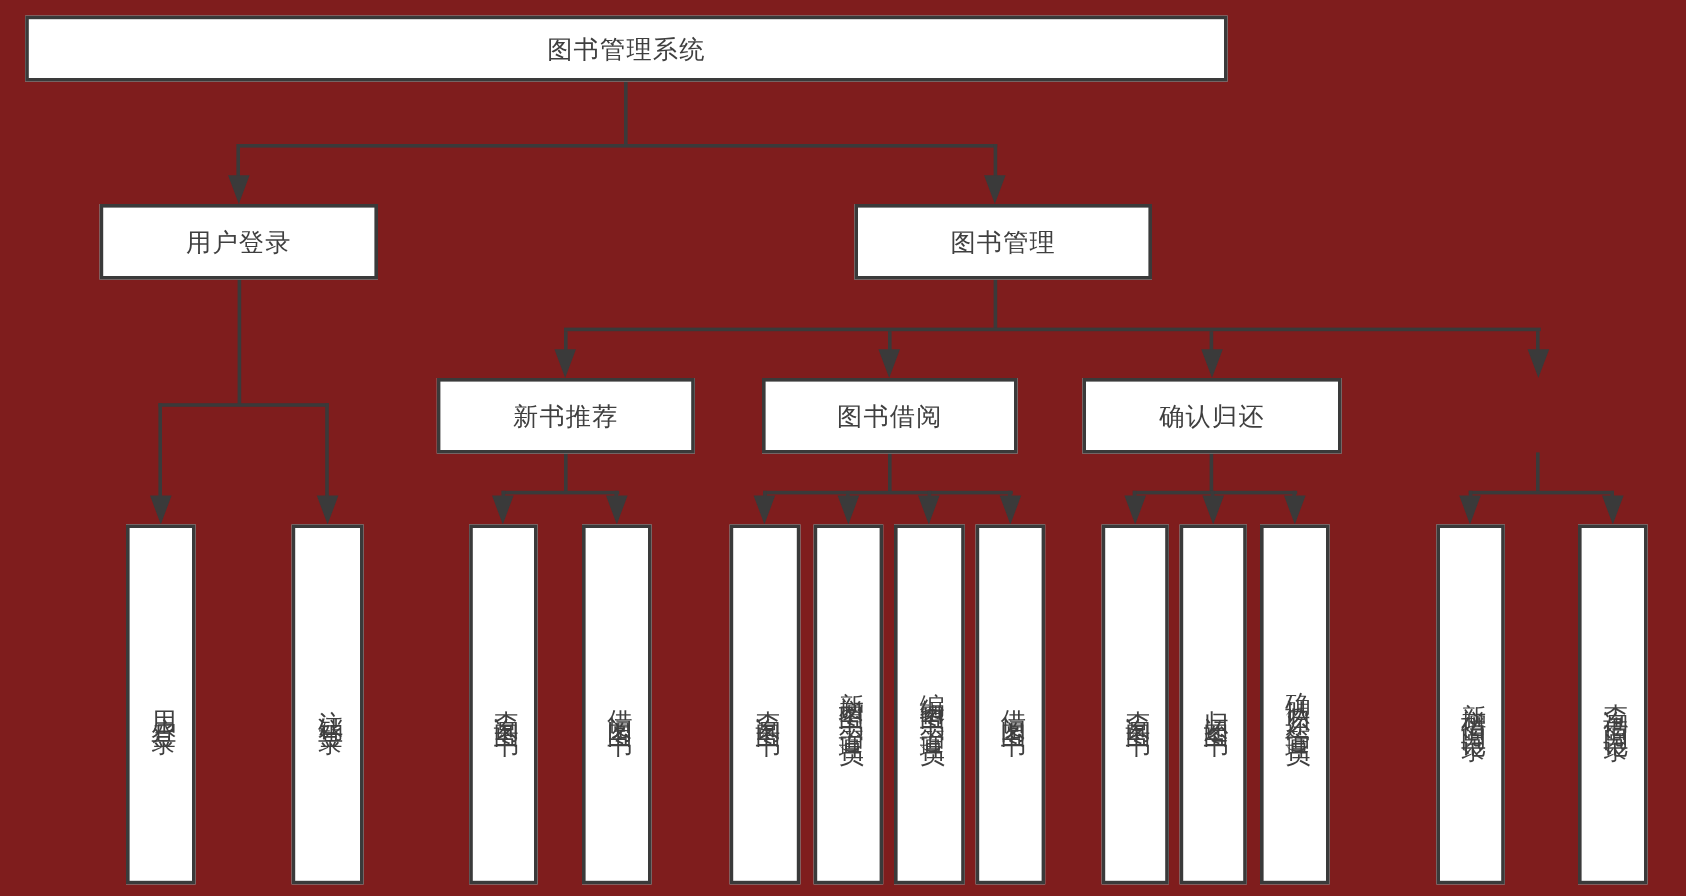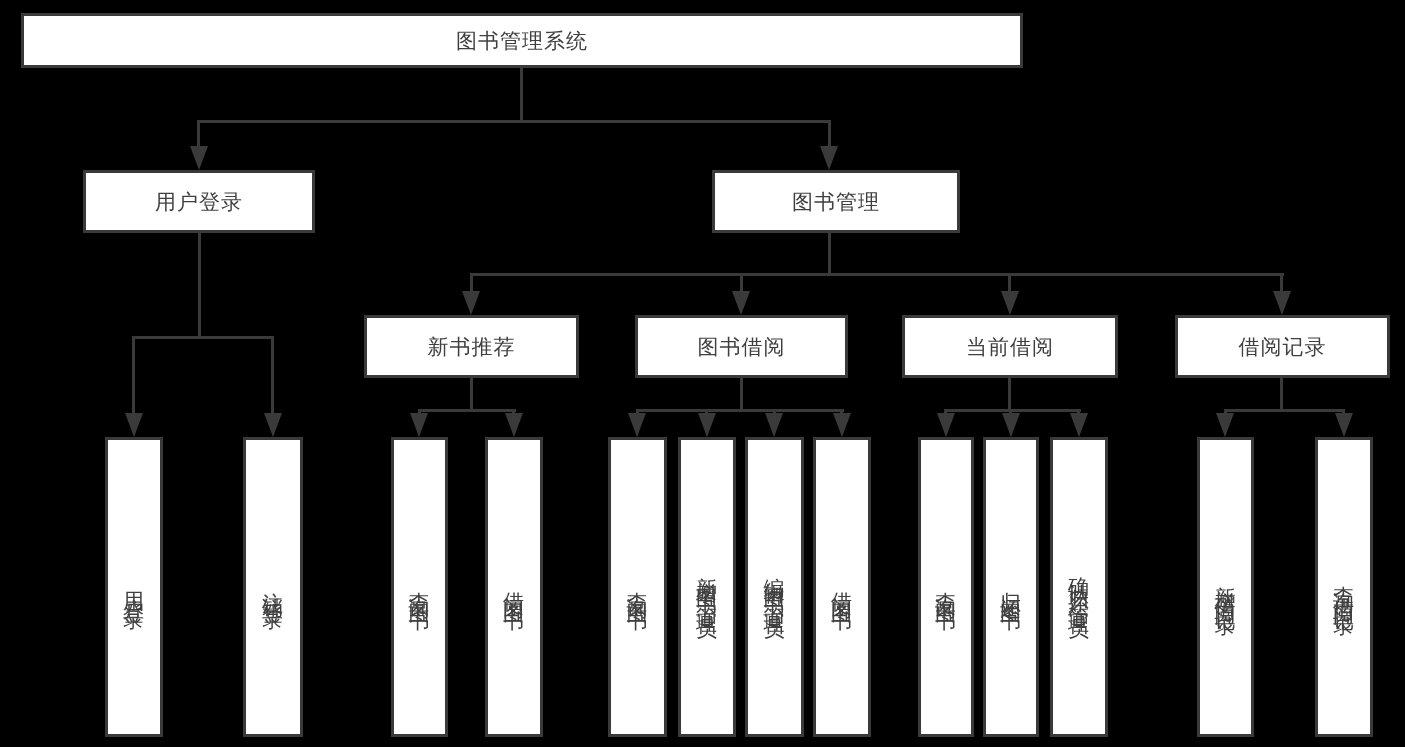--- a/index.html
+++ b/index.html
@@ -1,18 +1,18 @@
 <!DOCTYPE html>
 <html><head>
 <meta charset="utf-8">
 <style>
   html,body { margin:0; padding:0; background:#ffffff; }
   .diagram {
-    position:relative; width:1405px; height:747px; background:#000000;
-    font-family:Liberation Sans, sans-serif; overflow:hidden;
+    position:relative; width:1405px; height:747px; background:#7f1d1d;
+    font-family:Liberation Mono, monospace; overflow:hidden;
   }
   .line { position:absolute; background:#3a3a3a; }
   .arrowhead {
     position:absolute; width:0; height:0;
     border-left:9px solid transparent; border-right:9px solid transparent;
     border-top:24px solid #3a3a3a;
   }
   .hbox {
     position:absolute; border:3px solid #3a3a3a; background:#ffffff;
     box-sizing:border-box; display:flex; align-items:center; justify-content:center;
@@ -91,22 +91,21 @@
       <div class="arrowhead" style="left: 1335px; top: 413px;"></div>
     </div>
 
   <div class="hbox" style="left:21px; top:13px; width:1002px; height:55px;">图书管理系统</div>
 
   <div class="hbox" style="left:83px; top:170px; width:232px; height:63px;">用户登录</div>
   <div class="hbox" style="left:712px; top:170px; width:248px; height:63px;">图书管理</div>
 
   <div class="hbox" style="left:635px; top:315px; width:213px; height:63px;">图书借阅</div>
   <div class="hbox" style="left:364px; top:315px; width:215px; height:63px;">新书推荐</div>
-  <div class="hbox" style="left:902px; top:315px; width:216px; height:63px;">当前借阅</div>
-  <div class="hbox" style="left:1175px; top:315px; width:215px; height:63px;">借阅记录</div>
+  <div class="hbox" style="left:902px; top:315px; width:216px; height:63px;">确认归还</div>
 
   <div class="leaf" style="left:105px; width:58px;">用户登录</div>
   <div class="leaf" style="left:243px; width:60px;">注销登录</div>
 
   <div class="leaf" style="left:391px; width:57px;">查询图书</div>
   <div class="leaf" style="left:485px; width:58px;">借阅图书</div>
 
   <div class="leaf" style="left:608px; width:59px;">查询图书</div>
   <div class="leaf" style="left:678px; width:58px;">新增图书（管理员）</div>
   <div class="leaf" style="left:745px; width:59px;">编辑图书（管理员）</div>

